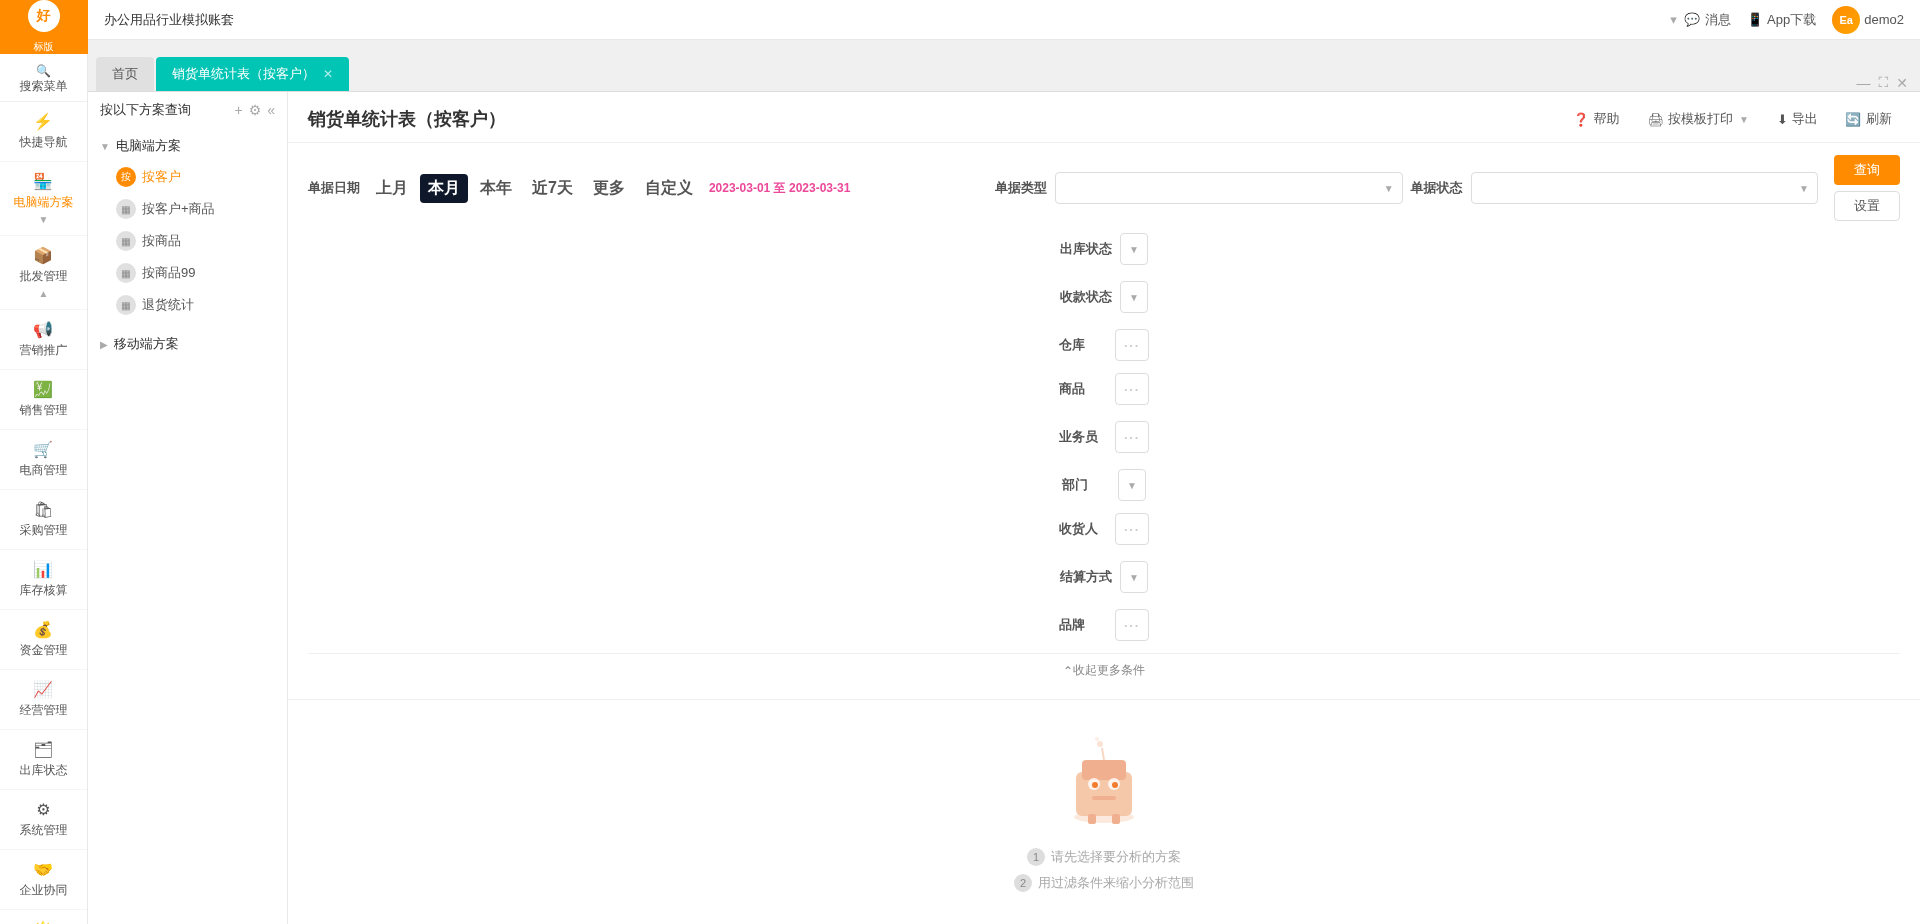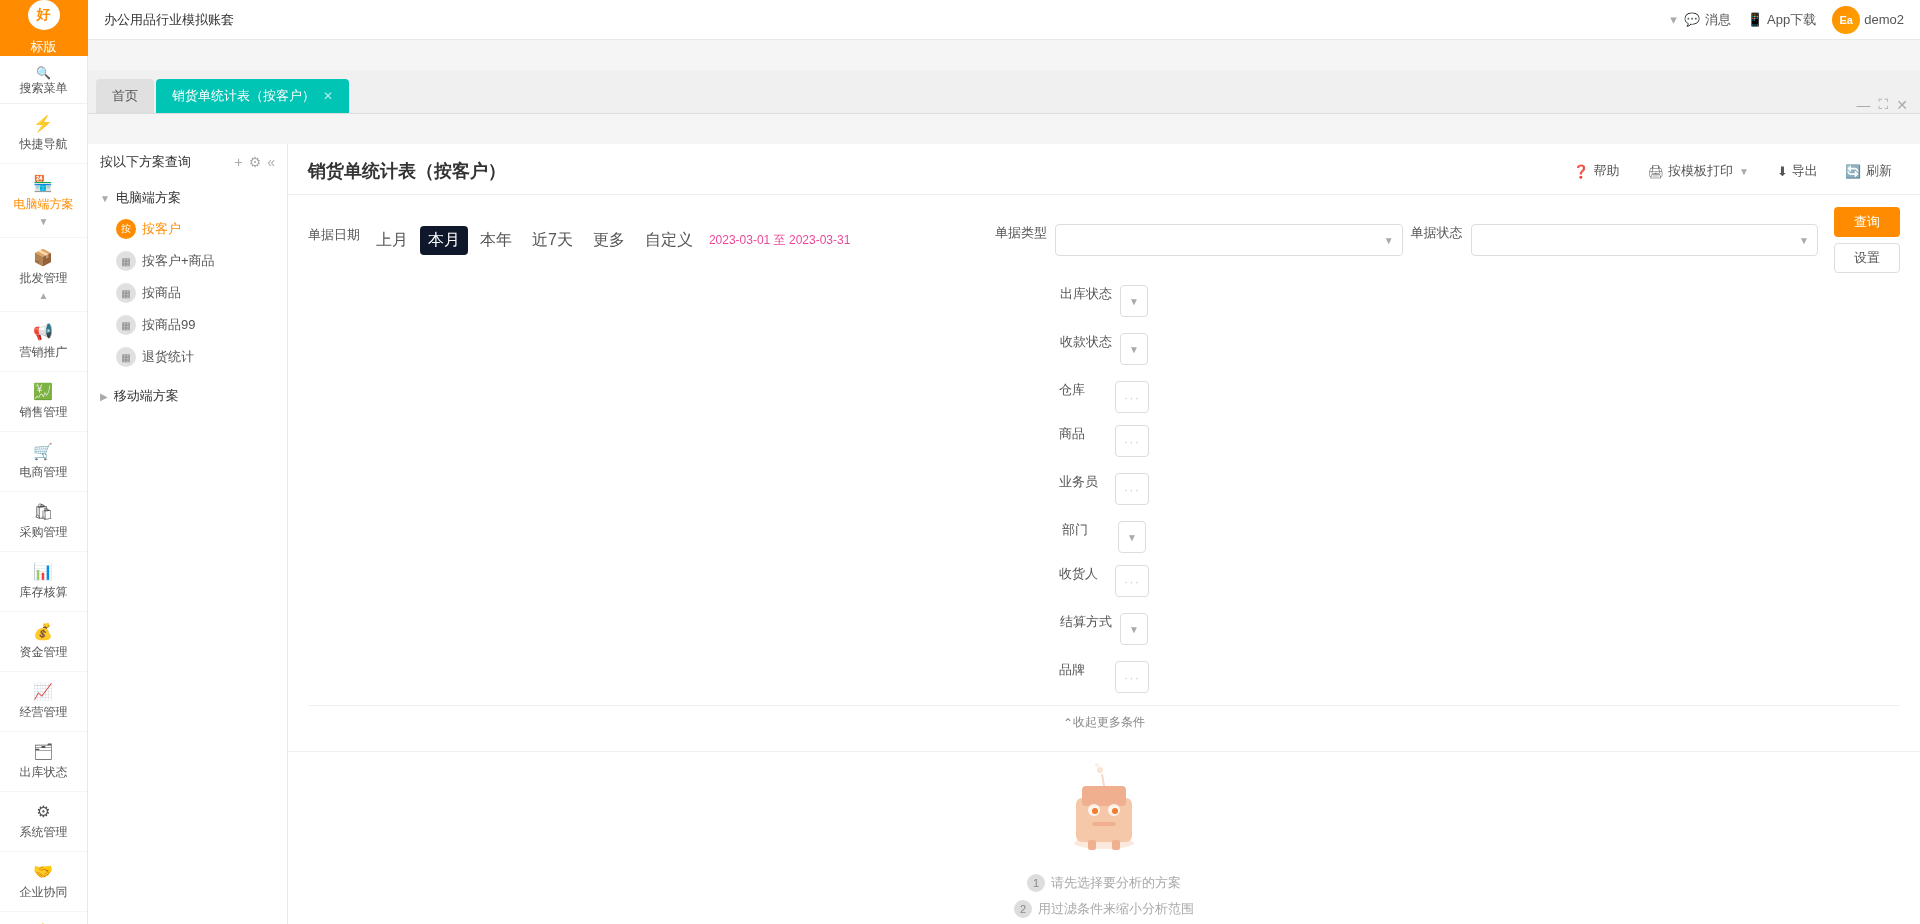--- a/index.html
+++ b/index.html
@@ -33,21 +33,21 @@
       border-radius: 50%;
       display: flex;
       align-items: center;
       justify-content: center;
       color: #ff8c00;
       font-weight: bold;
       font-size: 14px;
     }
     .sidebar-logo .logo-text {
       color: #fff;
-      font-size: 13px;
+      font-size: 10px;
       margin-top: 8px;
       text-align: center;
     }
     .sidebar-search {
       width: 100%;
       padding: 10px 8px 6px;
       text-align: center;
       color: #555;
       font-size: 12px;
       cursor: pointer;
@@ -69,21 +69,20 @@
     .sidebar-nav-item.active { color: #ff8c00; }
     .sidebar-nav-item .nav-icon { font-size: 16px; }
     .sidebar-nav-item .expand-indicator { font-size: 10px; color: #aaa; }
 
     
     .main-area {
       flex: 1;
       display: flex;
       flex-direction: column;
       overflow: hidden;
-      gap: 30px;
     }
 
     
     .topbar {
       height: 40px;
       background: #fff;
       border-bottom: 1px solid #e8e8e8;
       display: flex;
       align-items: center;
       padding: 0 16px;
@@ -115,21 +114,21 @@
       display: flex;
       align-items: center;
       justify-content: center;
       color: #fff;
       font-size: 11px;
       font-weight: bold;
     }
 
     
     .tabs-bar {
-      height: 44px;
+      height: 52px;
       background: #f0f0f0;
       display: flex;
       align-items: flex-end;
       padding: 0 8px;
       border-bottom: 1px solid #ddd;
     }
     .tab-item {
       height: 34px;
       padding: 0 16px;
       display: flex;
@@ -274,22 +273,24 @@
     .filter-row {
       display: flex;
       align-items: center;
       gap: 16px;
       margin-bottom: 12px;
       flex-direction: column;
     }
     .filter-row:last-child { margin-bottom: 0; }
     .filter-item {
       display: flex;
+      align-items: center;
       gap: 8px;
       flex: 1;
+      font-weight: bold;
     }
     .filter-label {
       color: #555;
       font-size: 13px;
       white-space: nowrap;
       min-width: 48px;
     }
     .filter-input {
       flex: 1;
       height: 32px;

